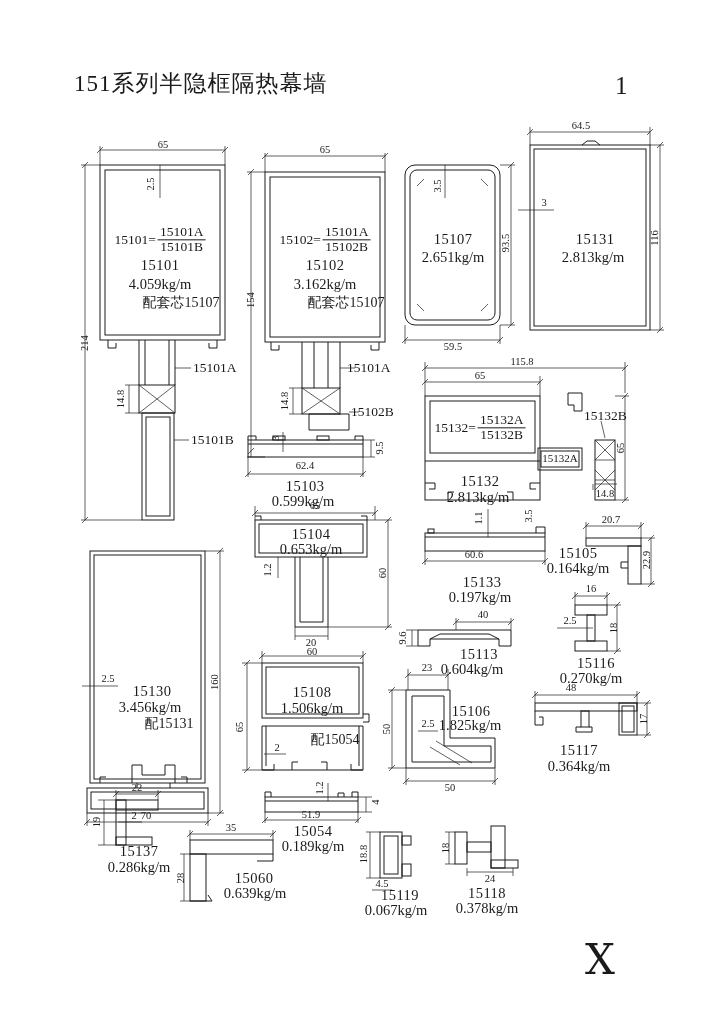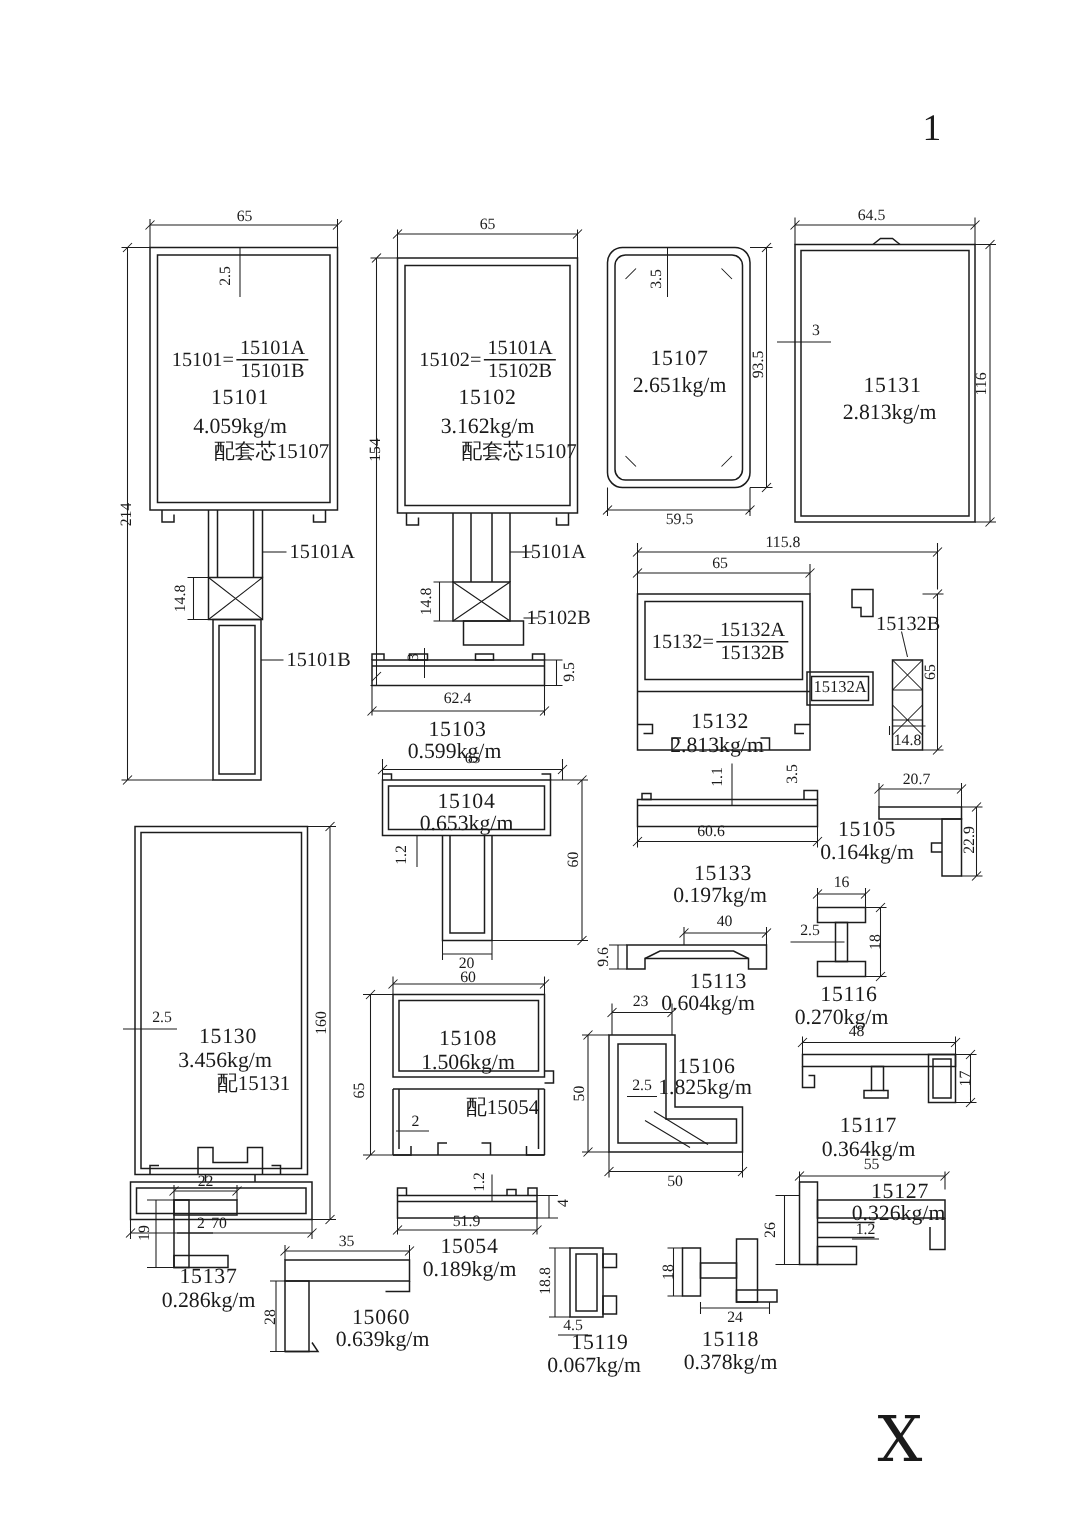--- a/index.html
+++ b/index.html
@@ -24,20 +24,21 @@
   .fnum{border-bottom:1px solid #1a1a1a;padding:0 2px;}
   .fden{padding:0 2px;}
   .page-title{position:absolute;left:74px;top:68px;font-size:23px;letter-spacing:1px;}
   .page-num{position:absolute;left:615px;top:72px;font-size:25px;}
   .corner-x{position:absolute;left:585px;top:935px;font-size:42px;font-family:"DejaVu Serif",serif;}
 </style>
 </head>
 <body>
 
 <div class="sheet">
+  <div class="page-title">151系列半隐框隔热幕墙</div>
   <div class="page-num">1</div>
 
   <div class="blk" style="left:75px;top:140px;width:160px;height:400px">
     <svg width="160" height="400">
       <path class="dl" d="M25,25 V6 M150,25 V6 M25,10 H150 M22,13 l6,-6 M147,13 l6,-6"></path>
       <rect x="25" y="25" width="125" height="175"></rect>
         <rect x="30" y="30" width="115" height="165"></rect>
       <line class="dl" x1="85" y1="25" x2="85" y2="58"></line>
       <path class="dl" d="M25,25 H6 M67,380 H6 M10,25 V380 M7,28 l6,-6 M7,383 l6,-6"></path>
       <path d="M33,200 v8 h8 v-5 M142,200 v8 h-8 v-5"></path>
@@ -146,21 +147,21 @@
       <path class="dl" d="M107,17 H122 M107,177 H122 M118,17 V177 M115,20 l6,-6 M115,180 l6,-6"></path>
       <path class="dl" d="M12,177 V196 M107,177 V196 M12,192 H107 M9,195 l6,-6 M104,195 l6,-6"></path>
     </svg>
     <span class="tv dim" style="left:45px;top:38px">3.5</span>
     <span class="t pname" style="left:60px;top:92px">15107</span>
     <span class="t pweight" style="left:60px;top:110px">2.651kg/m</span>
     <span class="tv dim" style="left:113px;top:95px">93.5</span>
     <span class="t dim" style="left:60px;top:199px">59.5</span>
   </div>
 
-  <div class="blk" style="left:518px;top:138px;width:147px;height:215px">
+  <div class="blk" style="left:518px;top:120px;width:147px;height:215px">
     <svg width="147" height="215">
       <path class="dl" d="M12,25 V7 M132,25 V7 M12,12 H132 M9,15 l6,-6 M129,15 l6,-6"></path>
       <rect x="12" y="25" width="120" height="185"></rect>
         <rect x="16" y="29" width="112" height="177"></rect>
       <path d="M64,25 l5,-4 h8 l5,4"></path>
       <line class="dl" x1="0" y1="90" x2="36" y2="90"></line>
       <path class="dl" d="M132,25 H146 M132,210 H146 M142,25 V210 M139,28 l6,-6 M139,213 l6,-6"></path>
     </svg>
     <span class="t dim" style="left:63px;top:6px">64.5</span>
     <span class="t dim" style="left:26px;top:83px">3</span>
@@ -239,21 +240,21 @@
       <path d="M20,24 H113 V40 h-12 v-7 H32 v7 H20 z"></path>
       <path d="M32,33 l10,-5 h49 l10,5"></path>
       <path class="dl" d="M20,24 H8 M20,40 H8 M14,24 V40"></path>
     </svg>
     <span class="tv dim" style="left:5px;top:32px">9.6</span>
     <span class="t dim" style="left:85px;top:9px">40</span>
     <span class="t pname" style="left:81px;top:49px">15113</span>
     <span class="t pweight" style="left:74px;top:64px">0.604kg/m</span>
   </div>
 
-  <div class="blk" style="left:513px;top:583px;width:117px;height:102px">
+  <div class="blk" style="left:543px;top:583px;width:117px;height:102px">
     <svg width="117" height="102">
       <path class="dl" d="M32,22 V9 M64,22 V9 M32,13 H64 M29,16 l6,-6 M61,16 l6,-6"></path>
       <rect x="32" y="22" width="32" height="10"></rect>
       <rect x="44" y="32" width="8" height="26"></rect>
       <rect x="32" y="58" width="32" height="10"></rect>
       <line class="dl" x1="14" y1="45" x2="50" y2="45"></line>
       <path class="dl" d="M64,22 H78 M64,68 H78 M74,22 V68 M71,25 l6,-6 M71,71 l6,-6"></path>
     </svg>
     <span class="t dim" style="left:48px;top:6px">16</span>
     <span class="t dim" style="left:27px;top:38px">2.5</span>
@@ -348,37 +349,20 @@
       <rect x="96" y="20" width="18" height="32"></rect>
         <rect x="99" y="23" width="12" height="26"></rect>
       <path class="dl" d="M114,20 H128 M114,52 H128 M124,20 V52 M121,23 l6,-6 M121,55 l6,-6"></path>
     </svg>
     <span class="t dim" style="left:48px;top:5px">48</span>
     <span class="tv dim" style="left:121px;top:36px">17</span>
     <span class="t pname" style="left:56px;top:68px">15117</span>
     <span class="t pweight" style="left:56px;top:84px">0.364kg/m</span>
   </div>
 
-  <div class="blk" style="left:483px;top:773px;width:187px;height:100px">
-    <svg width="187" height="100">
-      <path class="dl" d="M50,20 V8 M147,20 V8 M50,11 H147 M47,14 l6,-6 M144,14 l6,-6"></path>
-      <rect x="50" y="15" width="12" height="55"></rect>
-      <rect x="62" y="27" width="85" height="12"></rect>
-      <path d="M147,39 v21 h-10 v-15"></path>
-      <rect x="62" y="58" width="26" height="12"></rect>
-      <path d="M62,42 h38 M62,52 h38"></path>
-      <path class="dl" d="M50,24 H34 M50,70 H34 M40,24 V70"></path>
-      <line class="dl" x1="85" y1="53" x2="103" y2="53"></line>
-    </svg>
-    <span class="t dim" style="left:98px;top:4px">55</span>
-    <span class="t pname" style="left:117px;top:22px">15127</span>
-    <span class="t pweight" style="left:116px;top:37px">0.326kg/m</span>
-    <span class="tv dim" style="left:31px;top:47px">26</span>
-    <span class="t dim" style="left:94px;top:47px">1.2</span>
-  </div>
 
   <div class="blk" style="left:88px;top:780px;width:95px;height:97px">
     <svg width="95" height="97">
       <path class="dl" d="M28,20 V10 M70,20 V10 M28,14 H70 M25,17 l6,-6 M67,17 l6,-6"></path>
       <rect x="28" y="20" width="42" height="10"></rect>
       <rect x="28" y="20" width="10" height="45"></rect>
       <rect x="28" y="57" width="36" height="8"></rect>
       <path class="dl" d="M28,20 H10 M28,65 H10 M16,20 V65"></path>
       <path class="dl" d="M30,42 H54"></path>
     </svg>

